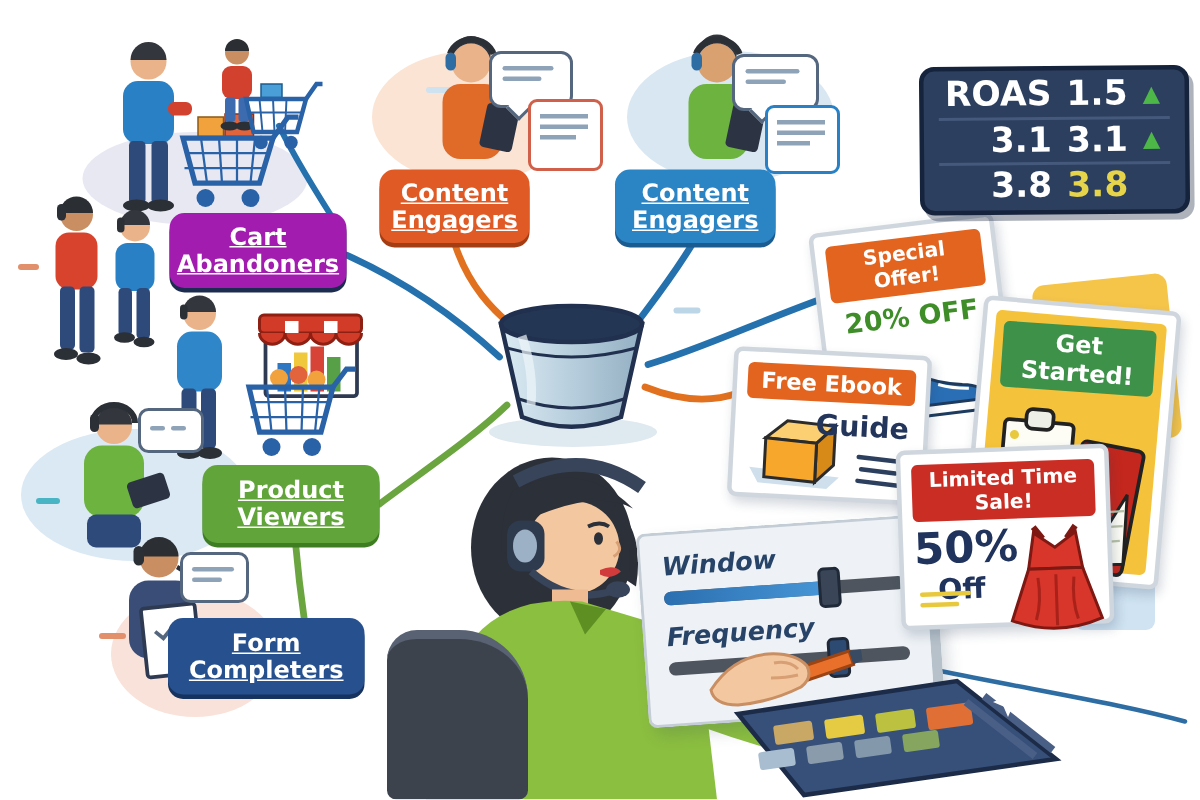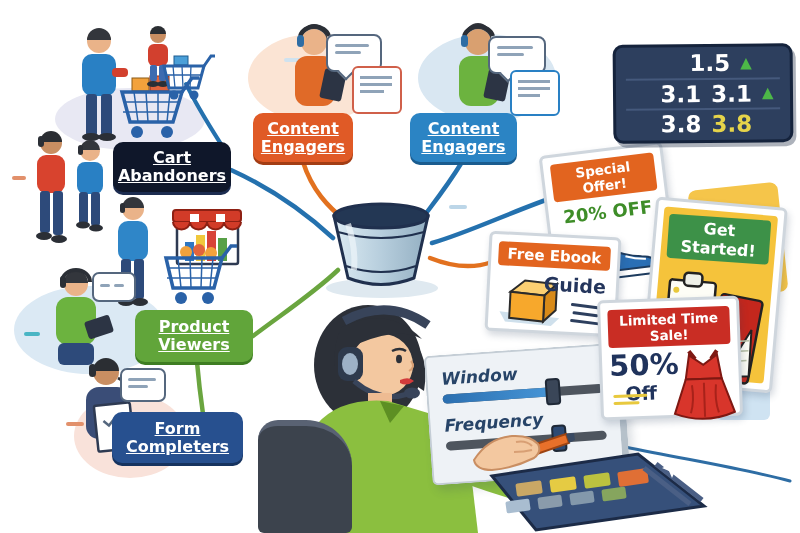--- a/index.html
+++ b/index.html
@@ -6,21 +6,21 @@
   .stage{position:relative;width:800px;height:533px;overflow:hidden;background:#fff;
          font-family:"DejaVu Sans",sans-serif;}
   .abs{position:absolute;}
   .blob{position:absolute;border-radius:50%;z-index:1;}
   svg{display:block;overflow:visible;}
 
   
   .seg-label{position:absolute;display:flex;align-items:center;justify-content:center;
     text-align:center;color:#fff;font-weight:bold;font-size:16px;line-height:1.12;
     border-radius:10px;padding:4px 6px;box-sizing:border-box;z-index:6;text-decoration:underline;}
-  .c-navy  {background:#0f172a;box-shadow:0 3px 0 #1c2c50;}
+  .c-navy  {background:#a21caf;box-shadow:0 3px 0 #1c2c50;}
   .c-orange{background:#e05a26;box-shadow:0 3px 0 #a33d14;}
   .c-blue  {background:#2b84c4;box-shadow:0 3px 0 #1a5c8f;}
   .c-green {background:#61a53a;box-shadow:0 3px 0 #3e7d22;}
   .c-blue2 {background:#27508f;box-shadow:0 3px 0 #16335f;}
 
   
   .scoreboard{position:absolute;left:613px;top:44px;width:180px;height:99px;
     background:#2d3f5e;border:3px solid #15233c;border-radius:10px;z-index:6;
     box-shadow:3px 4px 0 rgba(20,35,60,.35);display:flex;flex-direction:column;
     justify-content:space-evenly;padding:2px 10px;box-sizing:border-box;transform:rotate(-.5deg);}
@@ -257,20 +257,21 @@
     </defs>
     <path d="M8,18 L102,18 L88,80 Q55,93 22,80 Z" fill="url(#bk)" stroke="#20304e" stroke-width="3"></path>
     <ellipse cx="55" cy="18" rx="47" ry="12" fill="#233754" stroke="#20304e" stroke-width="3"></ellipse>
     <path d="M12,34 Q55,46 98,34" stroke="#20304e" stroke-width="2" fill="none"></path>
     <path d="M20,68 Q55,80 90,68" stroke="#20304e" stroke-width="2" fill="none"></path>
     <path d="M22,26 Q30,50 28,72" stroke="#eef5f9" stroke-width="6" fill="none" opacity=".7"></path>
   </svg>
 
   <div class="scoreboard">
     <div class="sb-row">
+      <span class="lab">ROAS</span>
       <span class="val">1.5</span>
       <span class="arrow">▲</span>
     </div>
     <div class="sb-row">
       <span class="lab">3.1</span>
       <span class="val">3.1</span>
       <span class="arrow">▲</span>
     </div>
     <div class="sb-row">
       <span class="lab">3.8</span>

